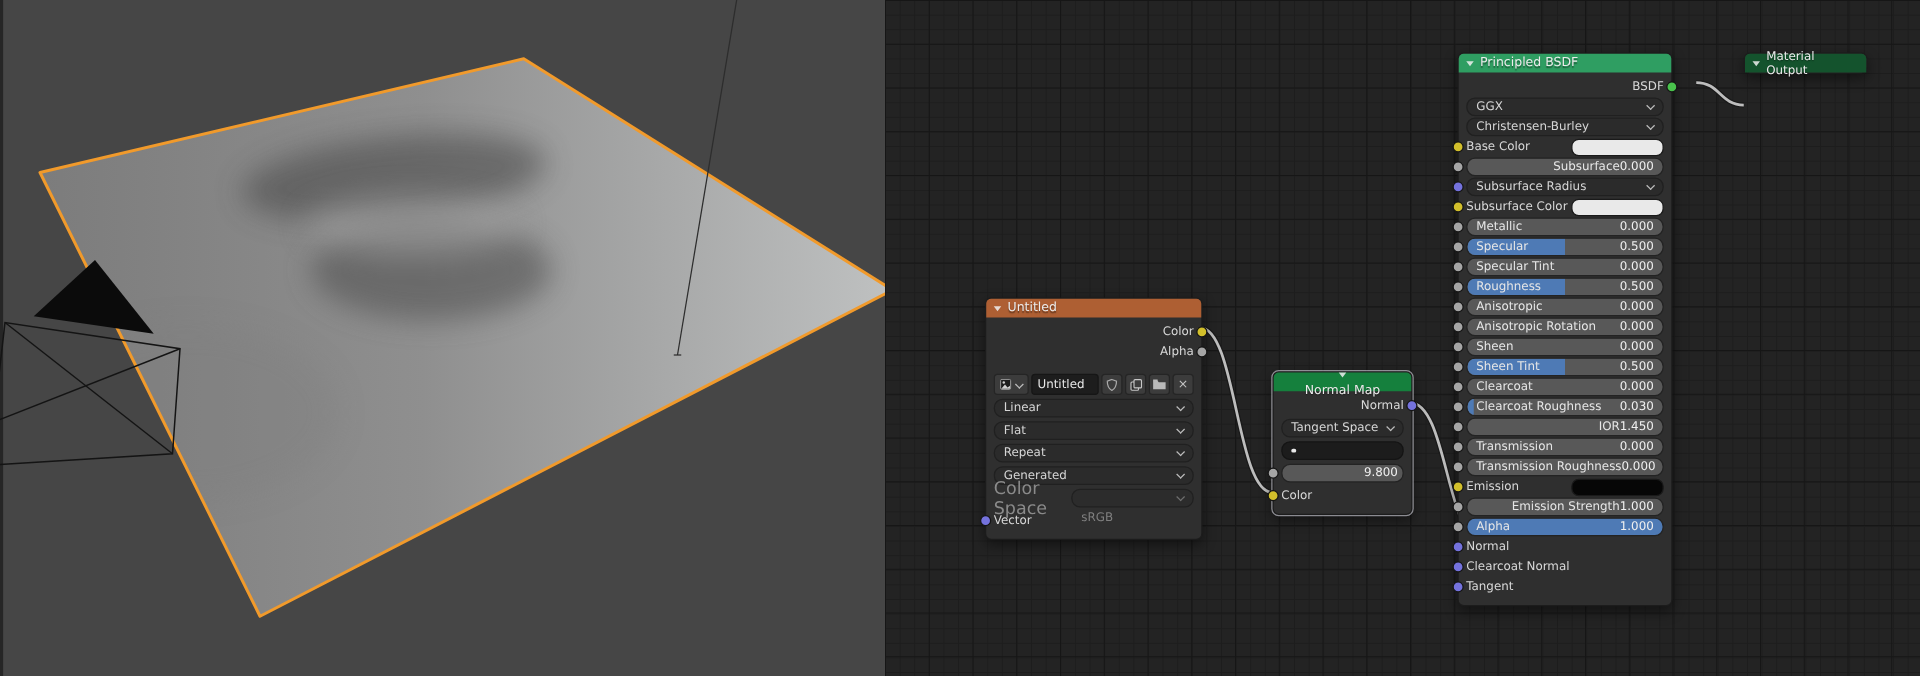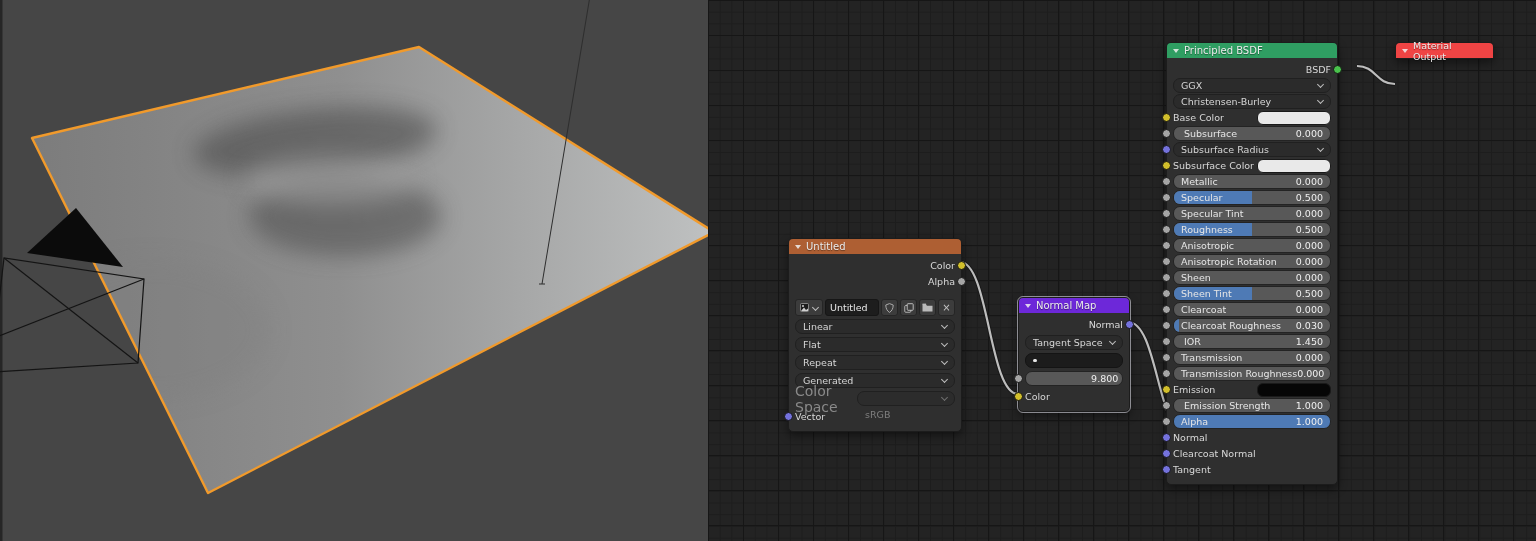--- a/index.html
+++ b/index.html
@@ -19,31 +19,31 @@
       linear-gradient(90deg,#1d1d1d 1px,transparent 1px);
     background-size:35px 35px,35px 35px,11.7px 11.7px,11.7px 11.7px;}
   .wires{position:absolute;left:0;top:0;z-index:1;}
   
   .node{position:absolute;z-index:2;background:#2f2f2f;border:1px solid #1c1c1c;
         border-radius:5px;box-shadow:0 4px 10px rgba(0,0,0,.45);font-size:10px;color:#dcdcdc;}
   .node.active{outline:1px solid rgba(235,235,245,.55);}
   .hdr{height:15px;display:flex;align-items:center;gap:5px;padding:0 6px;
        border-radius:4px 4px 0 0;color:#ececec;text-shadow:0 1px 1px rgba(0,0,0,.45);}
   .hdr-green{background:#2f9e62;}
-  .hdr-red{background:#ef4444;}
+  .hdr-red{background:#14532d;}
   .hdr-orange{background:#ae5f33;}
-  .hdr-purple{background:#6d28d9;}
+  .hdr-purple{background:#15803d;flex-direction:column;}
   .tri{width:0;height:0;border-left:3.5px solid transparent;border-right:3.5px solid transparent;
        border-top:4.5px solid rgba(240,240,240,.85);}
   .rows{padding:5px 0 5px;}
   .prow{position:relative;height:13px;margin:0 6px 3px;display:flex;align-items:center;}
   .prow.p18{margin-bottom:5px;}
   .out-row{justify-content:flex-end;}
   .plbl{color:#d8d8d8;font-size:9.5px;white-space:nowrap;}
-  .indent .wlbl,.indent.plain{padding-left:10px;}
+  .indent .wlbl,.indent.plain{padding-left:10px;text-align:right;}
   
   .sock{position:absolute;top:50%;width:7px;height:7px;margin-top:-4.5px;border-radius:50%;
         border:1px solid #141414;z-index:3;}
   .sock.left{left:-11px;} .sock.right{right:-11px;}
   .sk-yellow{background:#d2bf2b;} .sk-gray{background:#a5a5a5;}
   .sk-green{background:#49c24c;} .sk-purple{background:#7472dd;}
   
   .wslider{position:relative;flex:1;height:13px;background:#585858;border:1px solid #232323;
            border-radius:7px;display:flex;align-items:center;overflow:hidden;}
   .wslider.full{background:#4e7ab5;}

